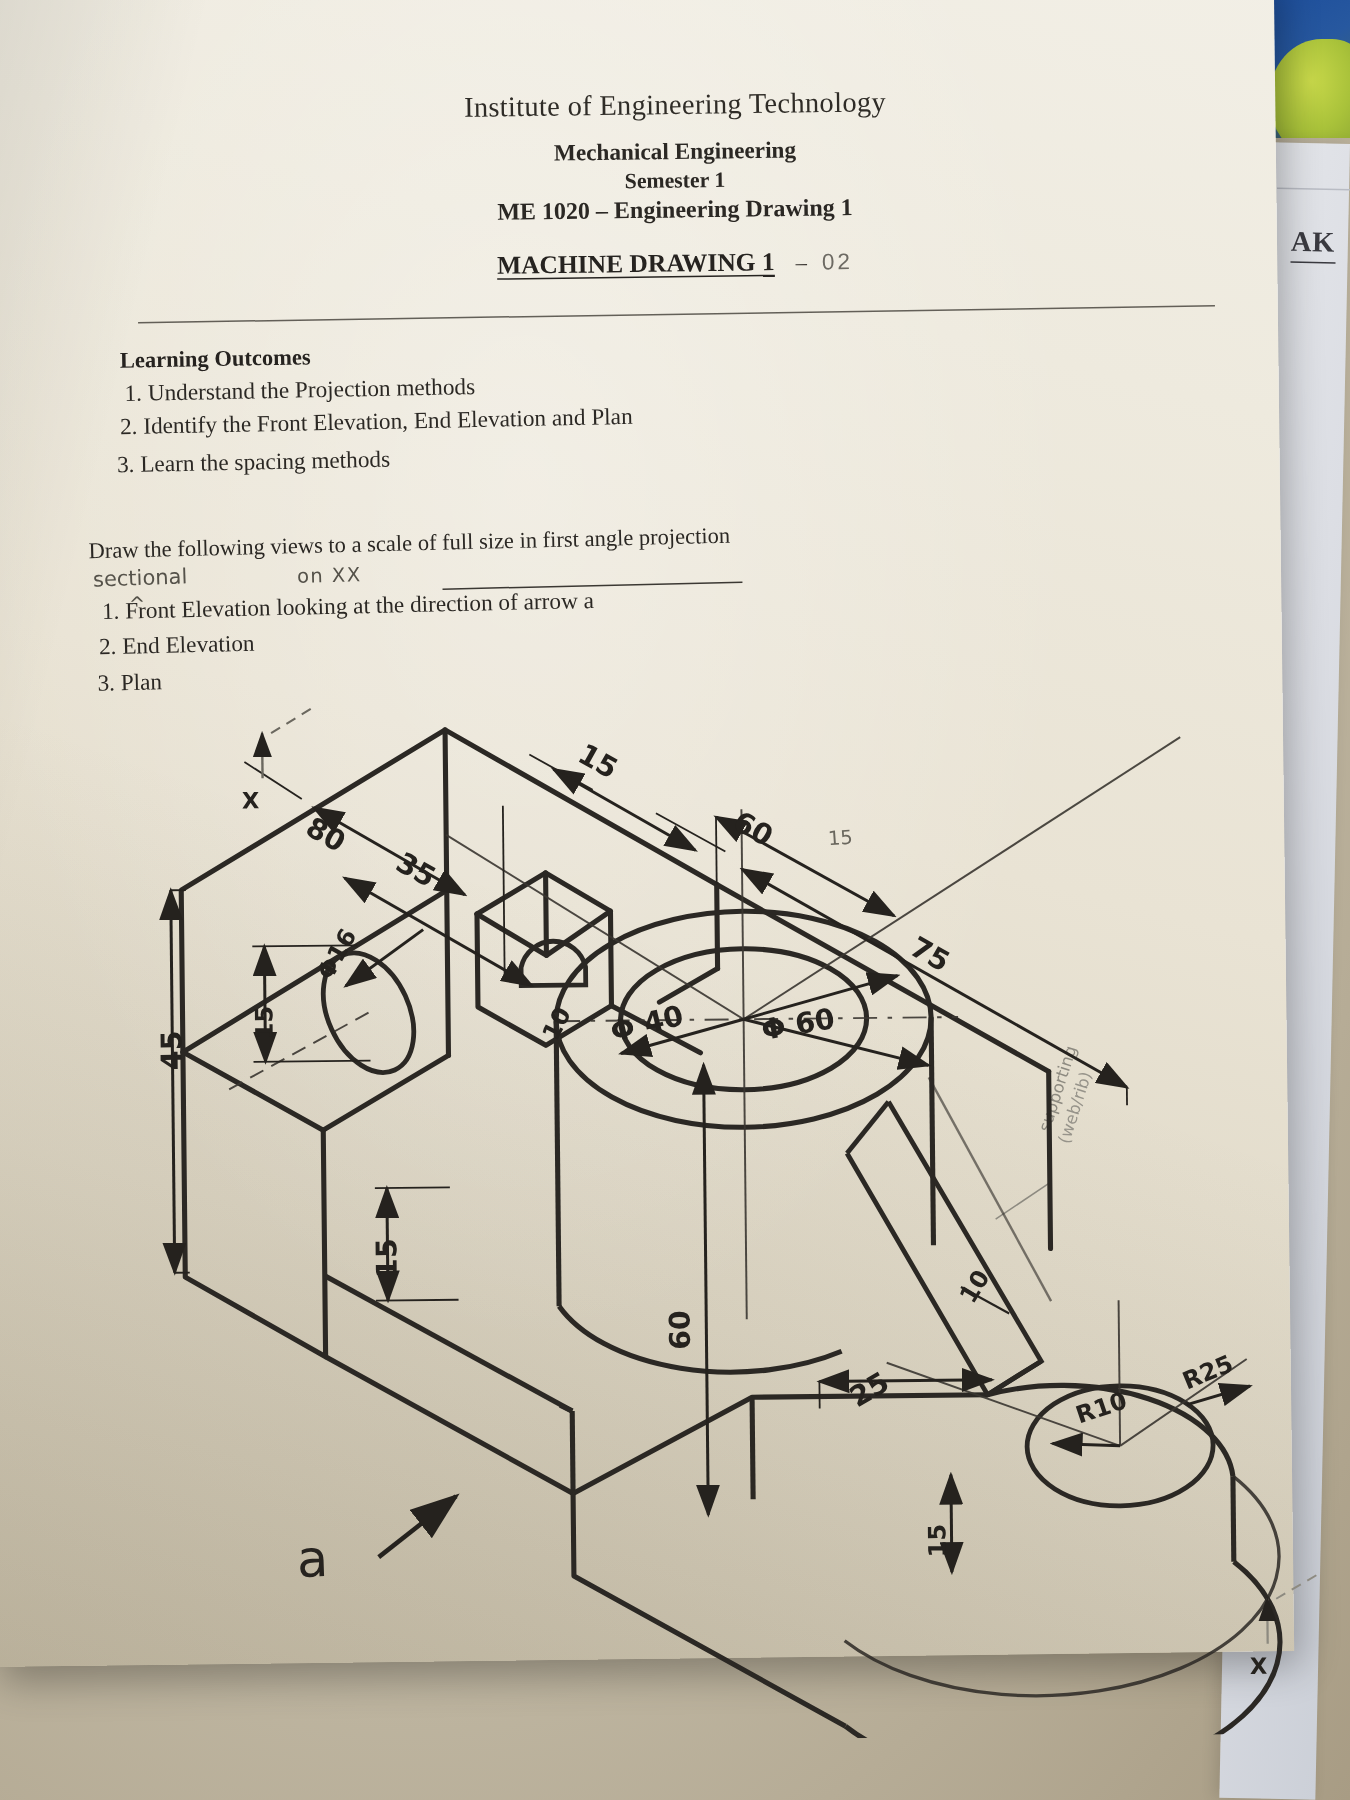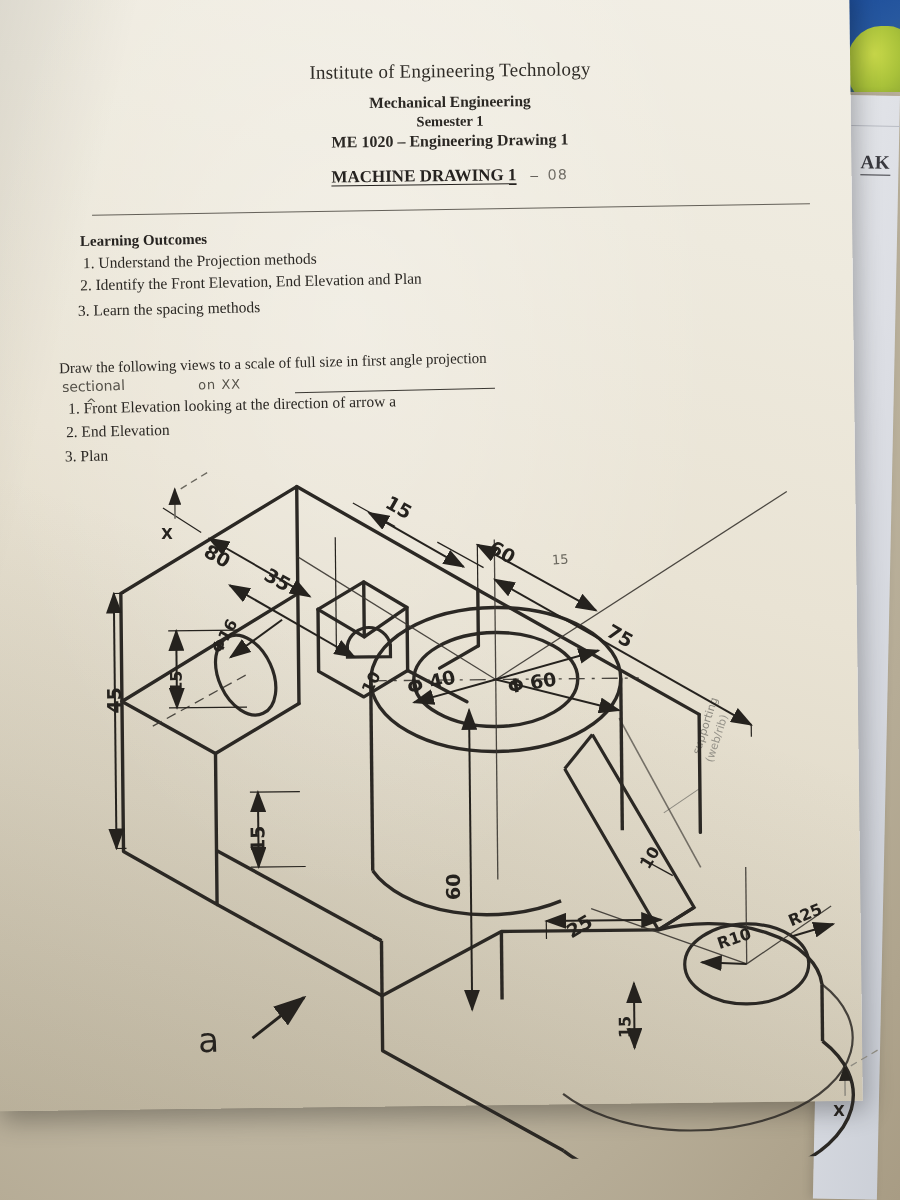--- a/index.html
+++ b/index.html
@@ -103,21 +103,21 @@
     <div class="ak">AK</div>
   </div>
 
   <div id="sheet"></div>
 
   <div class="h-line ink" id="t-inst">Institute of Engineering Technology</div>
   <div class="h-line ink" id="t-dept">Mechanical Engineering</div>
   <div class="h-line ink" id="t-sem">Semester 1</div>
   <div class="h-line ink" id="t-code">ME 1020 – Engineering Drawing 1</div>
   <div id="t-title-wrap">
-    <span id="t-title">MACHINE DRAWING 1</span><span id="t-dash">–</span><span id="t-num">08</span>
+    <span id="t-title">MACHINE DRAWING 1</span><span id="t-dash">–</span><span id="t-num">02</span>
   </div>
   <div id="hr1"></div>
 
   <div id="lo-head">Learning Outcomes</div>
   <div class="lo" id="lo1">1. Understand the Projection methods</div>
   <div class="lo" id="lo2">2. Identify the Front Elevation, End Elevation and Plan</div>
   <div class="lo" id="lo3">3. Learn the spacing methods</div>
 
   <div id="instr">Draw the following views to a scale of full size in first angle projection</div>
   <div class="view" id="v1">1.   Front Elevation looking at the direction of arrow a</div>

